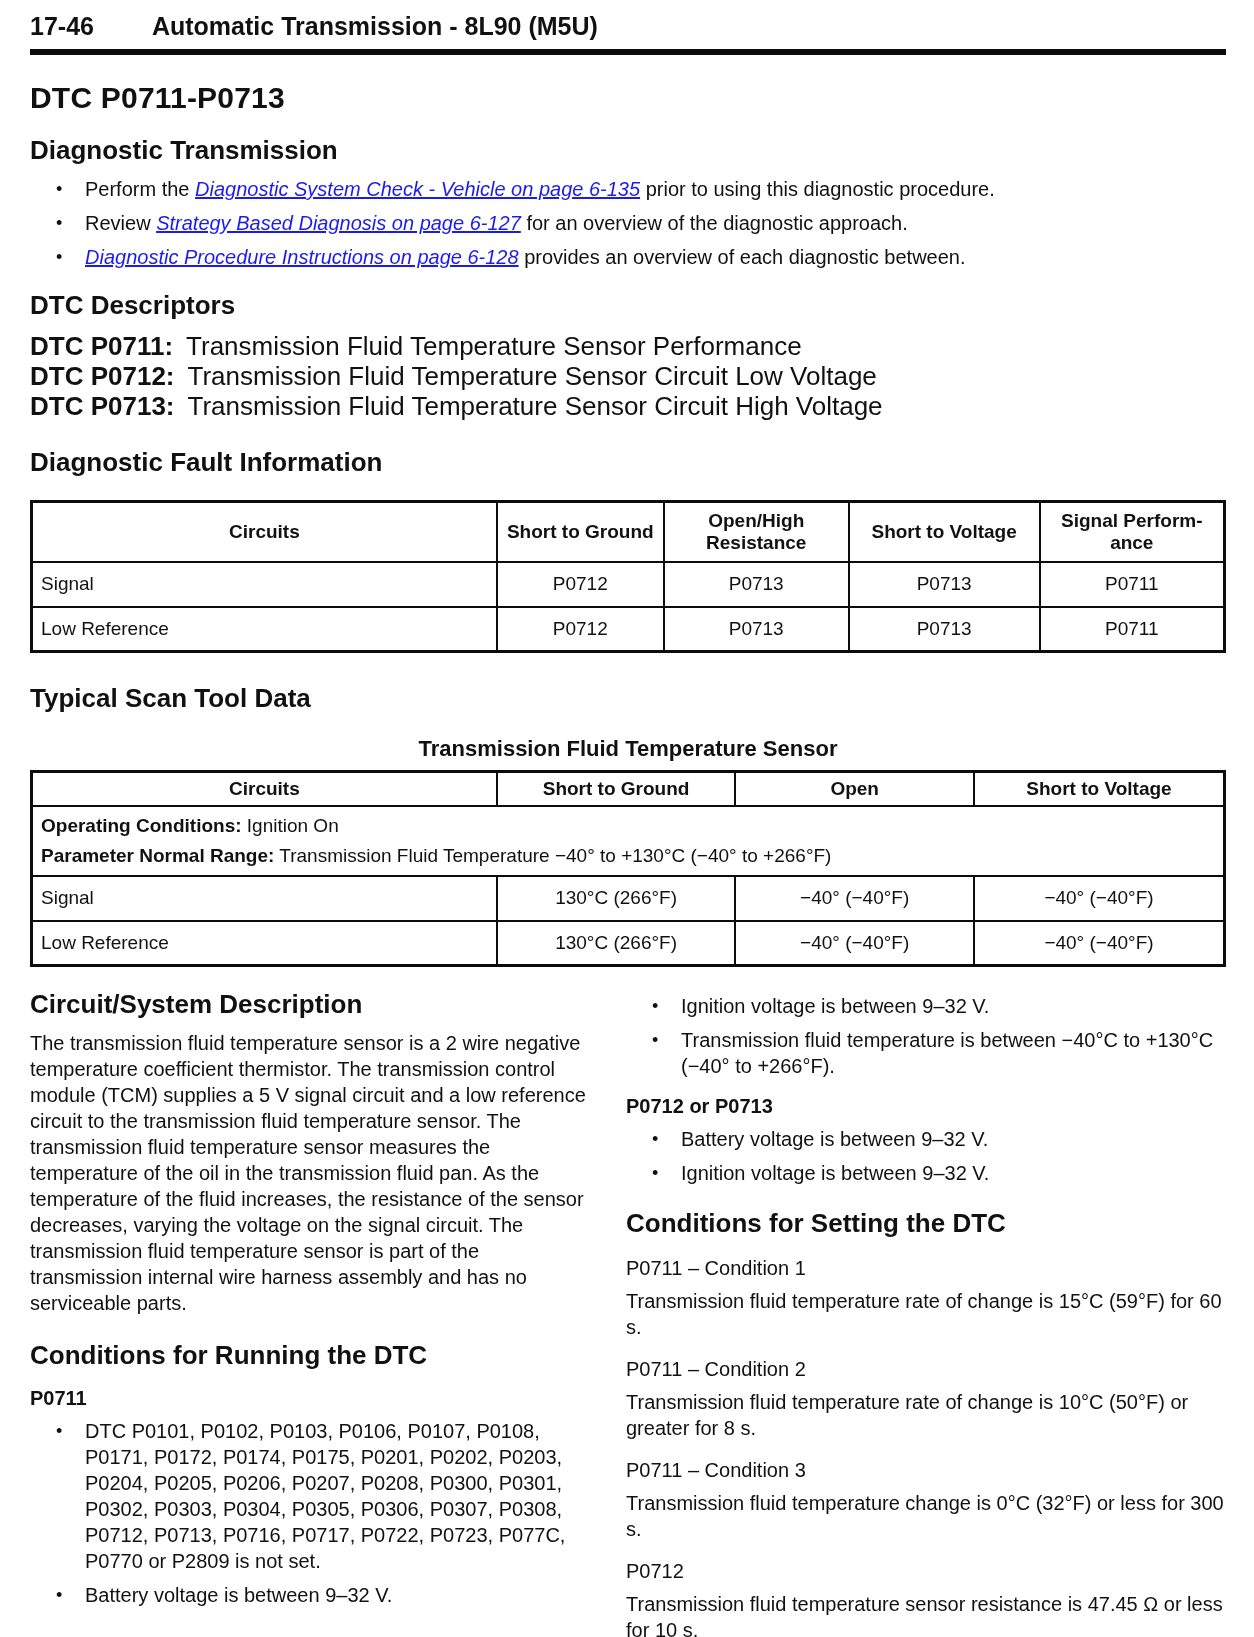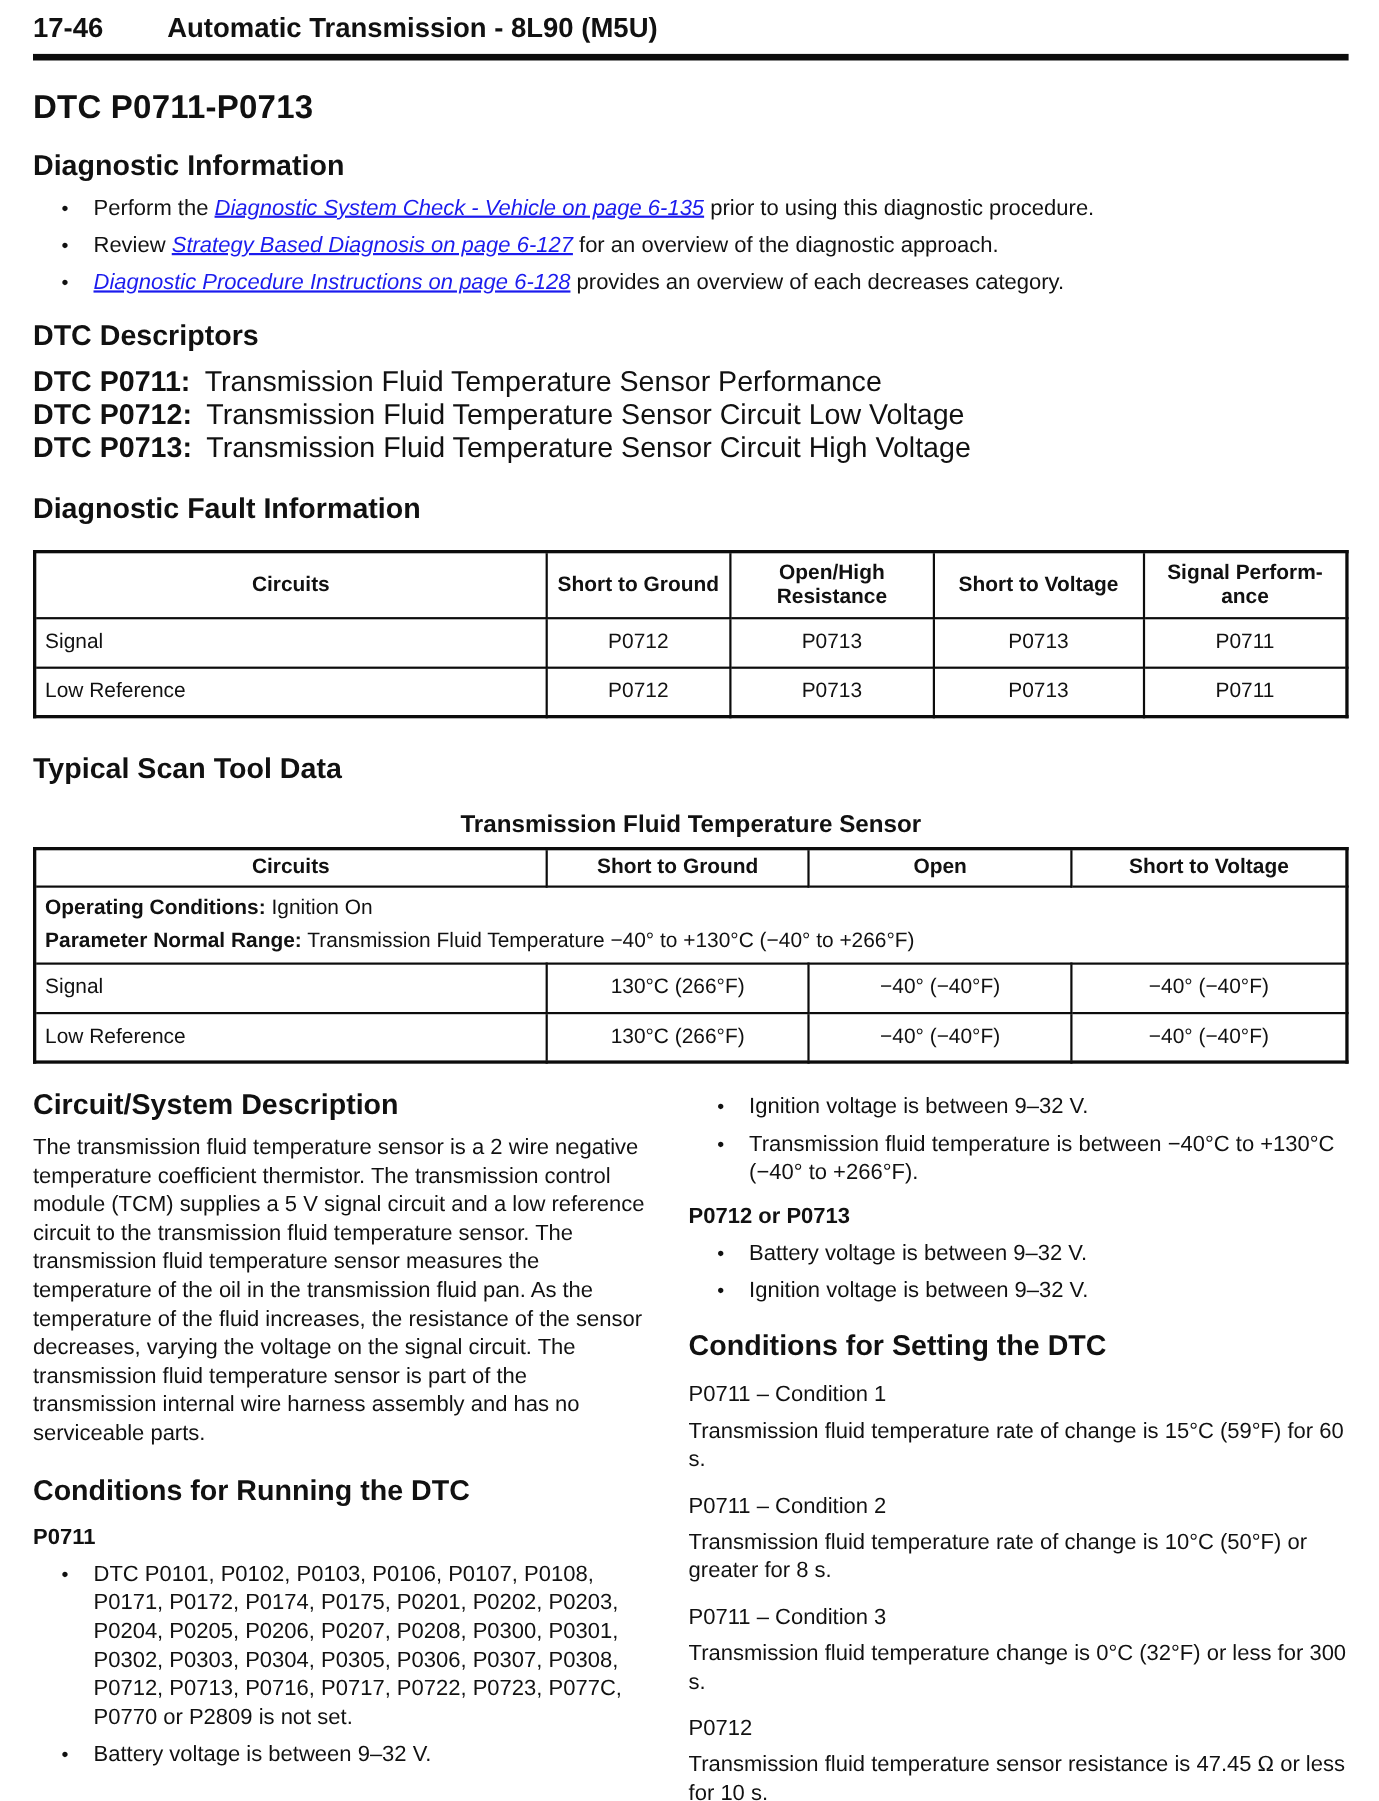--- a/index.html
+++ b/index.html
@@ -87,30 +87,30 @@
 
 <div class="page">
 
   <div class="running-header">
     <span class="pgnum">17-46</span>
     <span class="htitle">Automatic Transmission - 8L90 (M5U)</span>
   </div>
 
   <h1 class="doc-title">DTC P0711-P0713</h1>
 
-  <h2 class="sect">Diagnostic Information</h2>
+  <h2 class="sect">Diagnostic Transmission</h2>
   <div class="blist">
     <div class="bitem">
       <span>Perform the </span><a class="doclink" href="#">Diagnostic System Check - Vehicle on page 6-135</a><span> prior to using this diagnostic procedure.</span>
     </div>
     <div class="bitem">
       <span>Review </span><a class="doclink" href="#">Strategy Based Diagnosis on page 6-127</a><span> for an overview of the diagnostic approach.</span>
     </div>
     <div class="bitem">
-      <span></span><a class="doclink" href="#">Diagnostic Procedure Instructions on page 6-128</a><span> provides an overview of each decreases category.</span>
+      <span></span><a class="doclink" href="#">Diagnostic Procedure Instructions on page 6-128</a><span> provides an overview of each diagnostic between.</span>
     </div>
   </div>
 
   <h2 class="sect">DTC Descriptors</h2>
   <div>
     <div class="dtc-row">
       <span class="code">DTC P0711:</span><span class="desc">Transmission Fluid Temperature Sensor Performance</span>
     </div>
     <div class="dtc-row">
       <span class="code">DTC P0712:</span><span class="desc">Transmission Fluid Temperature Sensor Circuit Low Voltage</span>

